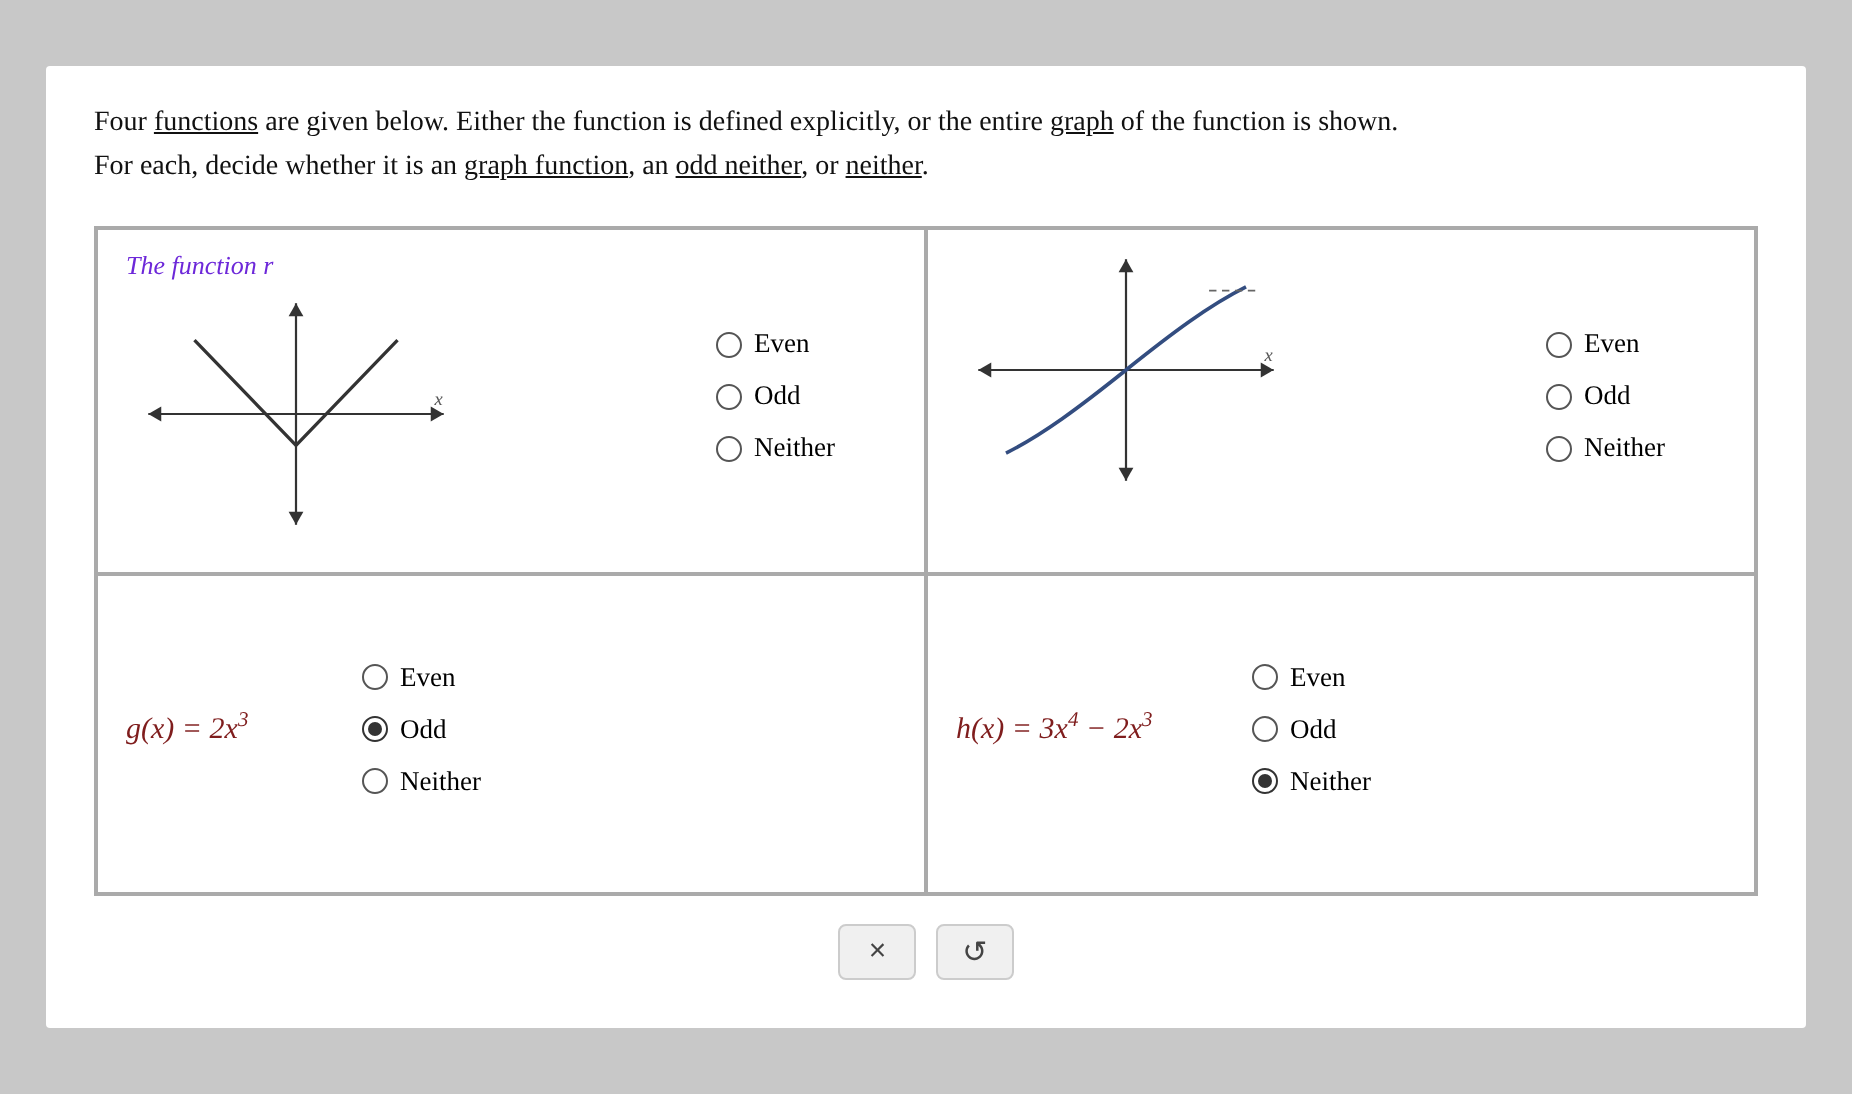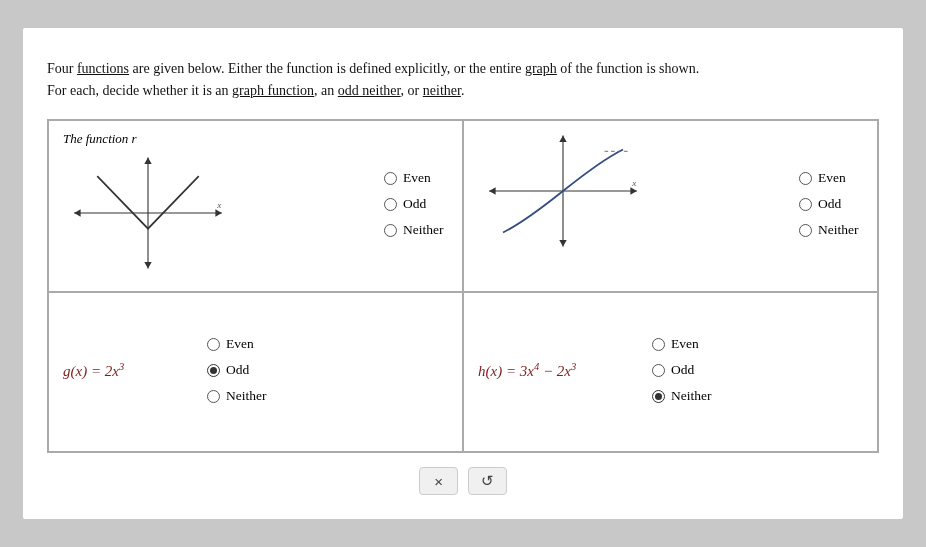--- a/index.html
+++ b/index.html
@@ -9,21 +9,21 @@
       width: 926px;
       min-height: 547px;
       display: flex;
       align-items: center;
       justify-content: center;
       padding: 20px;
     }
     .page {
       background: #fff;
       width: 880px;
-      padding: 30px 24px 24px 24px;
+      padding: 18px 24px 24px 24px;
       border-radius: 2px;
     }
     .intro-text {
       font-size: 14px;
       line-height: 1.55;
       margin-bottom: 18px;
       color: #111;
     }
     .intro-text u {
       text-decoration: underline;
@@ -52,29 +52,28 @@
       flex-direction: column;
       justify-content: center;
       gap: 10px;
       min-width: 90px;
       margin-left: 8px;
     }
     .cell-label {
       font-size: 13px;
       font-weight: 500;
       margin-bottom: 6px;
-      color: #000000;
+      color: #6d28d9;
       font-style: italic;
     }
     .radio-row {
       display: flex;
       align-items: center;
       gap: 6px;
       font-size: 13.5px;
-      margin-left: 26px;
     }
     .radio-circle {
       width: 13px;
       height: 13px;
       border-radius: 50%;
       border: 1.5px solid #555;
       display: inline-flex;
       align-items: center;
       justify-content: center;
       background: #fff;

